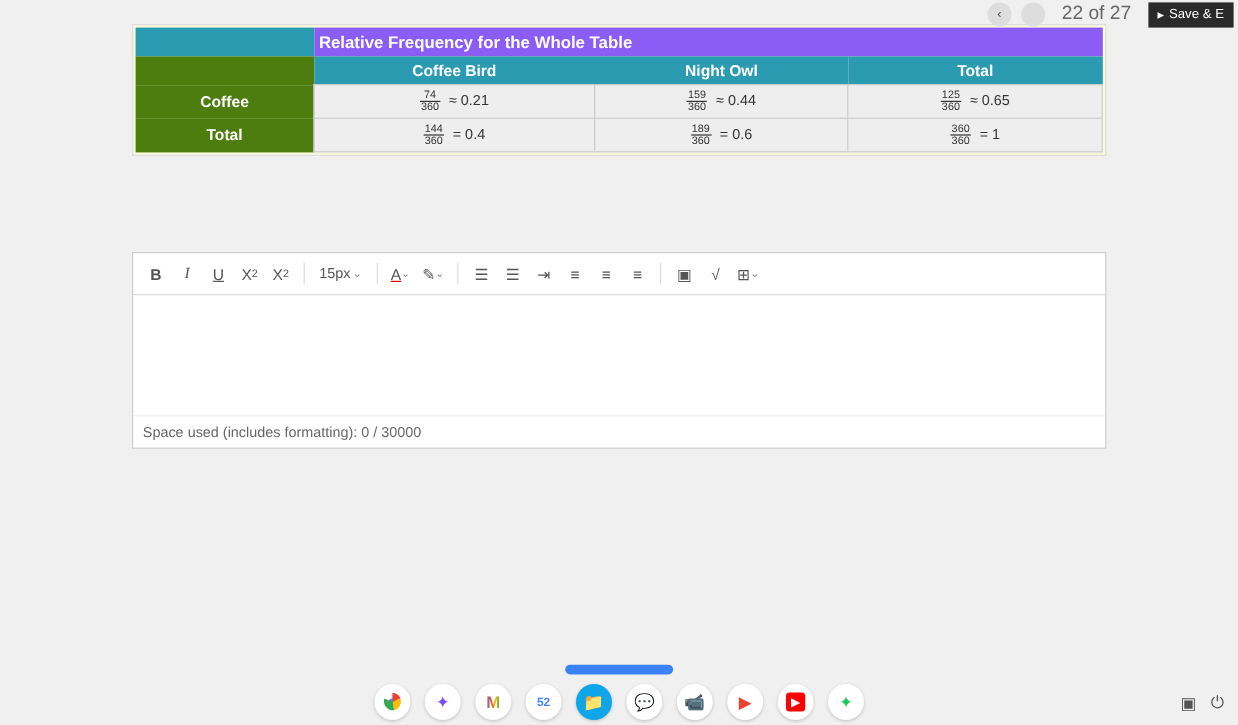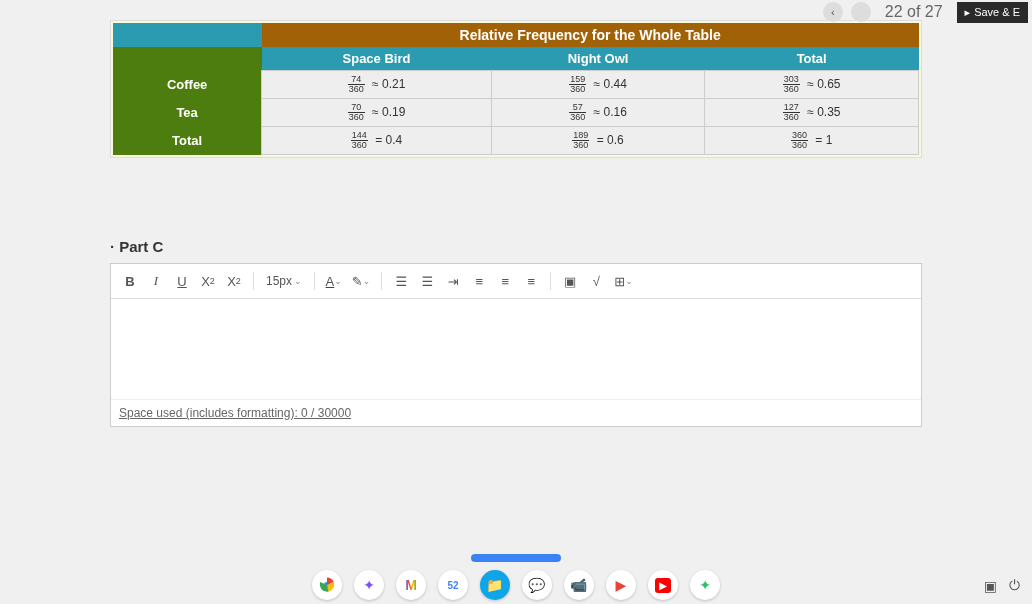--- a/index.html
+++ b/index.html
@@ -7,21 +7,21 @@
   
   .top-bar { position: absolute; top: 0; right: 0; height: 24px; display: flex; align-items: center; gap: 8px; padding-right: 4px; }
   .top-bar .circle-btn { width: 20px; height: 20px; border-radius: 50%; background: #ddd; display: flex; align-items: center; justify-content: center; font-size: 11px; color: #555; }
   .top-bar .count { font-size: 16px; color: #666; margin: 0 6px; }
   .top-bar .save-btn { background: #2a2a2a; color: #fff; font-size: 11px; padding: 4px 8px; display: flex; align-items: center; gap: 4px; }
   
   .content { padding: 20px 110px 0 110px; }
   
   .freq-table-wrap { background: #f9f9dc; padding: 2px; border: 1px solid #ddd; }
   .freq-table { width: 100%; border-collapse: collapse; font-size: 13px; }
-  .freq-table th.title { background: #a16207; color: #fff; text-align: center; padding: 4px; font-weight: bold; font-size: 14px; }
+  .freq-table th.title { background: #8b5cf6; color: #fff; text-align: left; padding: 4px; font-weight: bold; font-size: 14px; }
   .freq-table th.colhead { background: #2a9bb0; color: #fff; text-align: center; padding: 4px; font-weight: bold; }
   .freq-table th.rowhead { background: #4d7c0f; color: #fff; text-align: center; padding: 6px 10px; font-weight: bold; }
   .freq-table td { background: #eee; border: 1px solid #ccc; text-align: center; padding: 4px 6px; font-size: 12px; color: #333; }
   .frac { display: inline-block; vertical-align: middle; text-align: center; font-size: 9px; line-height: 1; margin-right: 4px; }
   .frac .num { display: block; border-bottom: 1px solid #333; padding: 0 1px; }
   .frac .den { display: block; padding: 0 1px; }
   
   .part-c { margin-top: 80px; }
   .part-c-title { font-weight: bold; font-size: 15px; color: #333; margin-bottom: 8px; }
   .part-c-title::before { content: "· "; }
@@ -30,21 +30,21 @@
   .editor { border: 1px solid #ccc; background: #fff; }
   .toolbar { display: flex; align-items: center; gap: 4px; padding: 6px 8px; border-bottom: 1px solid #ddd; flex-wrap: wrap; }
   .tb-btn { min-width: 22px; height: 22px; display: flex; align-items: center; justify-content: center; font-size: 13px; color: #555; cursor: pointer; padding: 0 3px; }
   .tb-btn.bold { font-weight: bold; }
   .tb-btn.italic { font-style: italic; font-family: serif; }
   .tb-btn.underline { text-decoration: underline; }
   .tb-sep { width: 1px; height: 18px; background: #ddd; margin: 0 4px; }
   .tb-select { font-size: 12px; color: #555; padding: 2px 4px; display: flex; align-items: center; gap: 2px; }
   .chev { font-size: 9px; color: #888; }
   .editor-body { min-height: 100px; padding: 8px; }
-  .editor-footer { font-size: 12px; color: #666; padding: 6px 8px; border-top: 1px solid #eee; text-decoration: underline; }
+  .editor-footer { font-size: 12px; color: #666; padding: 6px 8px; border-top: 1px solid #eee; }
   
   .taskbar { position: absolute; bottom: 4px; left: 0; right: 0; display: flex; justify-content: center; align-items: center; gap: 12px; }
   .taskbar .app { width: 30px; height: 30px; border-radius: 50%; display: flex; align-items: center; justify-content: center; font-size: 14px; box-shadow: 0 1px 3px rgba(0,0,0,0.2); }
   .pill { position: absolute; bottom: 42px; left: 50%; transform: translateX(-50%); width: 90px; height: 8px; background: #3b82f6; border-radius: 4px; }
   .rt-icons { position: absolute; bottom: 10px; right: 12px; display: flex; gap: 12px; align-items: center; }
   .rt-icons span { font-size: 14px; color: #555; }
   
   sup, sub { font-size: 9px; }
 </style>
 </head>
@@ -63,50 +63,43 @@
 <div class="content">
   <div class="freq-table-wrap">
     <table class="freq-table">
       <tbody>
           <tr>
             <th class="rowhead" style="background:#2a9bb0;border:none"></th>
             <th class="title" colspan="3">Relative Frequency for the Whole Table</th>
           </tr>
       <tr>
         <th class="rowhead" style="border:none"></th>
-        <th class="colhead">Space Bird</th>
+        <th class="colhead">Coffee Bird</th>
         <th class="colhead">Night Owl</th>
         <th class="colhead">Total</th>
       </tr>
       </tbody>
         <tbody id="table-body">
           <tr>
             <th class="rowhead">Coffee</th>
             <td><span class="frac"><span class="num">74</span><span class="den">360</span></span> ≈ 0.21</td>
             <td><span class="frac"><span class="num">159</span><span class="den">360</span></span> ≈ 0.44</td>
-            <td><span class="frac"><span class="num">303</span><span class="den">360</span></span> ≈ 0.65</td>
-          </tr>
-          <tr>
-            <th class="rowhead">Tea</th>
-            <td><span class="frac"><span class="num">70</span><span class="den">360</span></span> ≈ 0.19</td>
-            <td><span class="frac"><span class="num">57</span><span class="den">360</span></span> ≈ 0.16</td>
-            <td><span class="frac"><span class="num">127</span><span class="den">360</span></span> ≈ 0.35</td>
+            <td><span class="frac"><span class="num">125</span><span class="den">360</span></span> ≈ 0.65</td>
           </tr>
           <tr>
             <th class="rowhead">Total</th>
             <td><span class="frac"><span class="num">144</span><span class="den">360</span></span> = 0.4</td>
             <td><span class="frac"><span class="num">189</span><span class="den">360</span></span> = 0.6</td>
             <td><span class="frac"><span class="num">360</span><span class="den">360</span></span> = 1</td>
           </tr>
         </tbody>
     </table>
   </div>
 
   <div class="part-c">
-    <div class="part-c-title">Part C</div>
 
     <div class="editor">
       <div class="toolbar">
         <span class="tb-btn bold">B</span>
         <span class="tb-btn italic">I</span>
         <span class="tb-btn underline">U</span>
         <span class="tb-btn">X<sup>2</sup></span>
         <span class="tb-btn">X<sub>2</sub></span>
         <span class="tb-sep"></span>
         <span class="tb-select">

